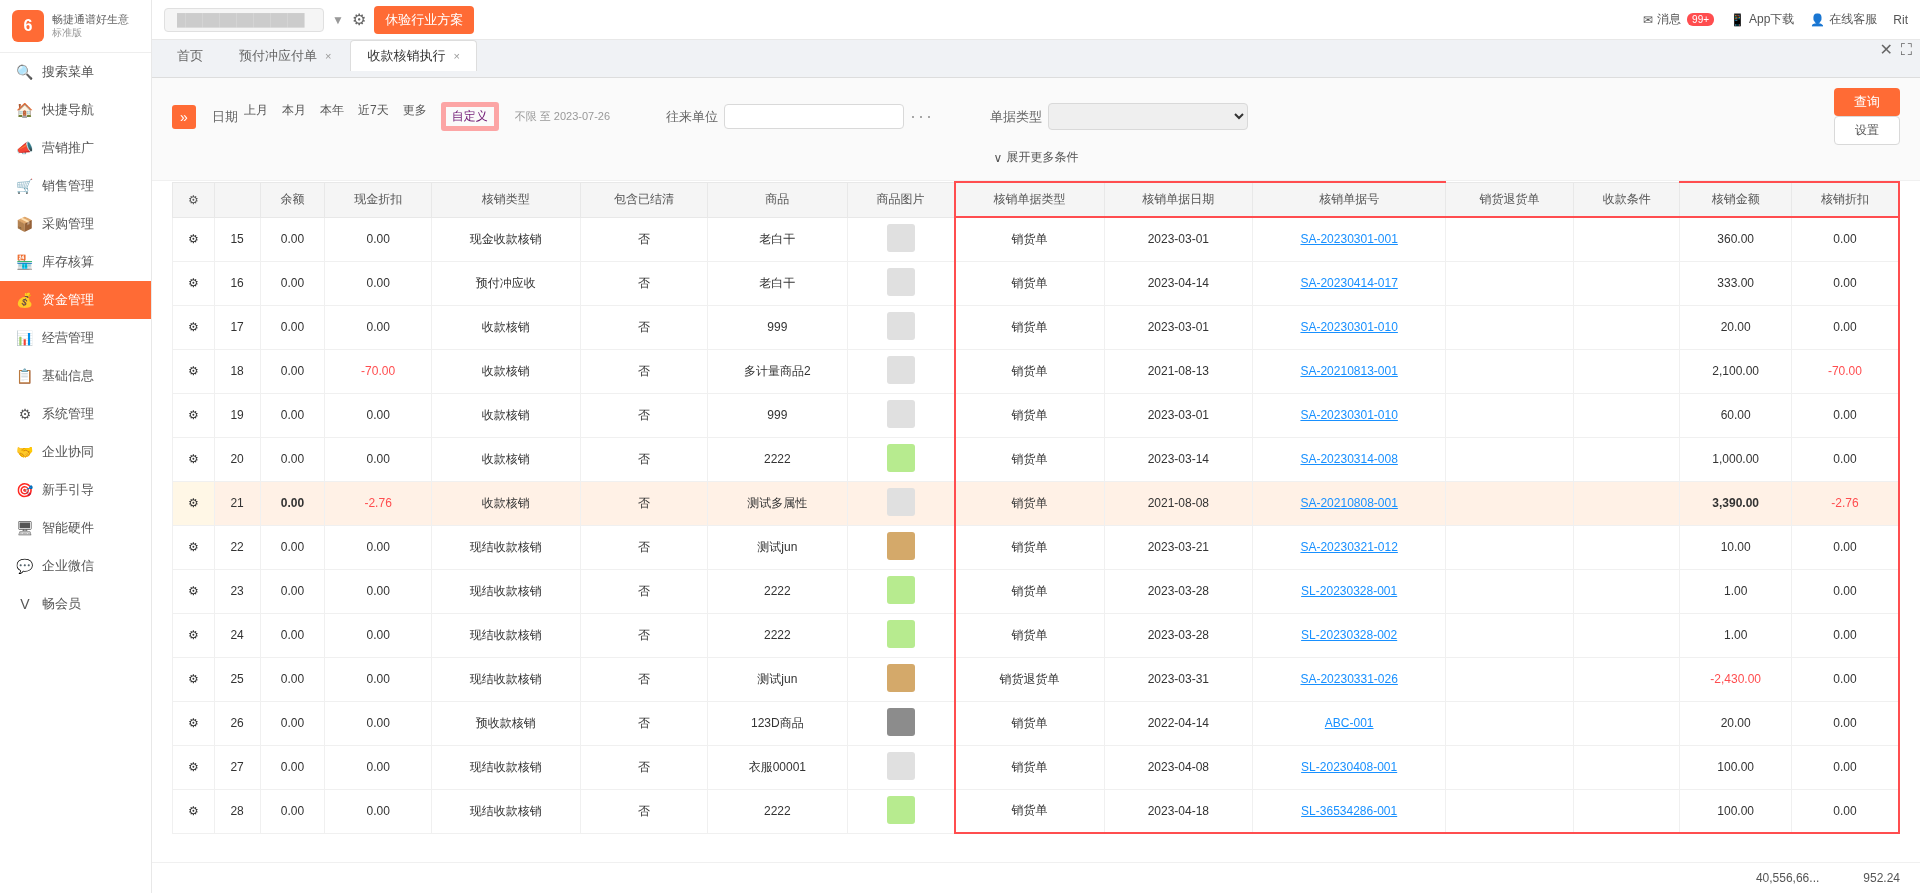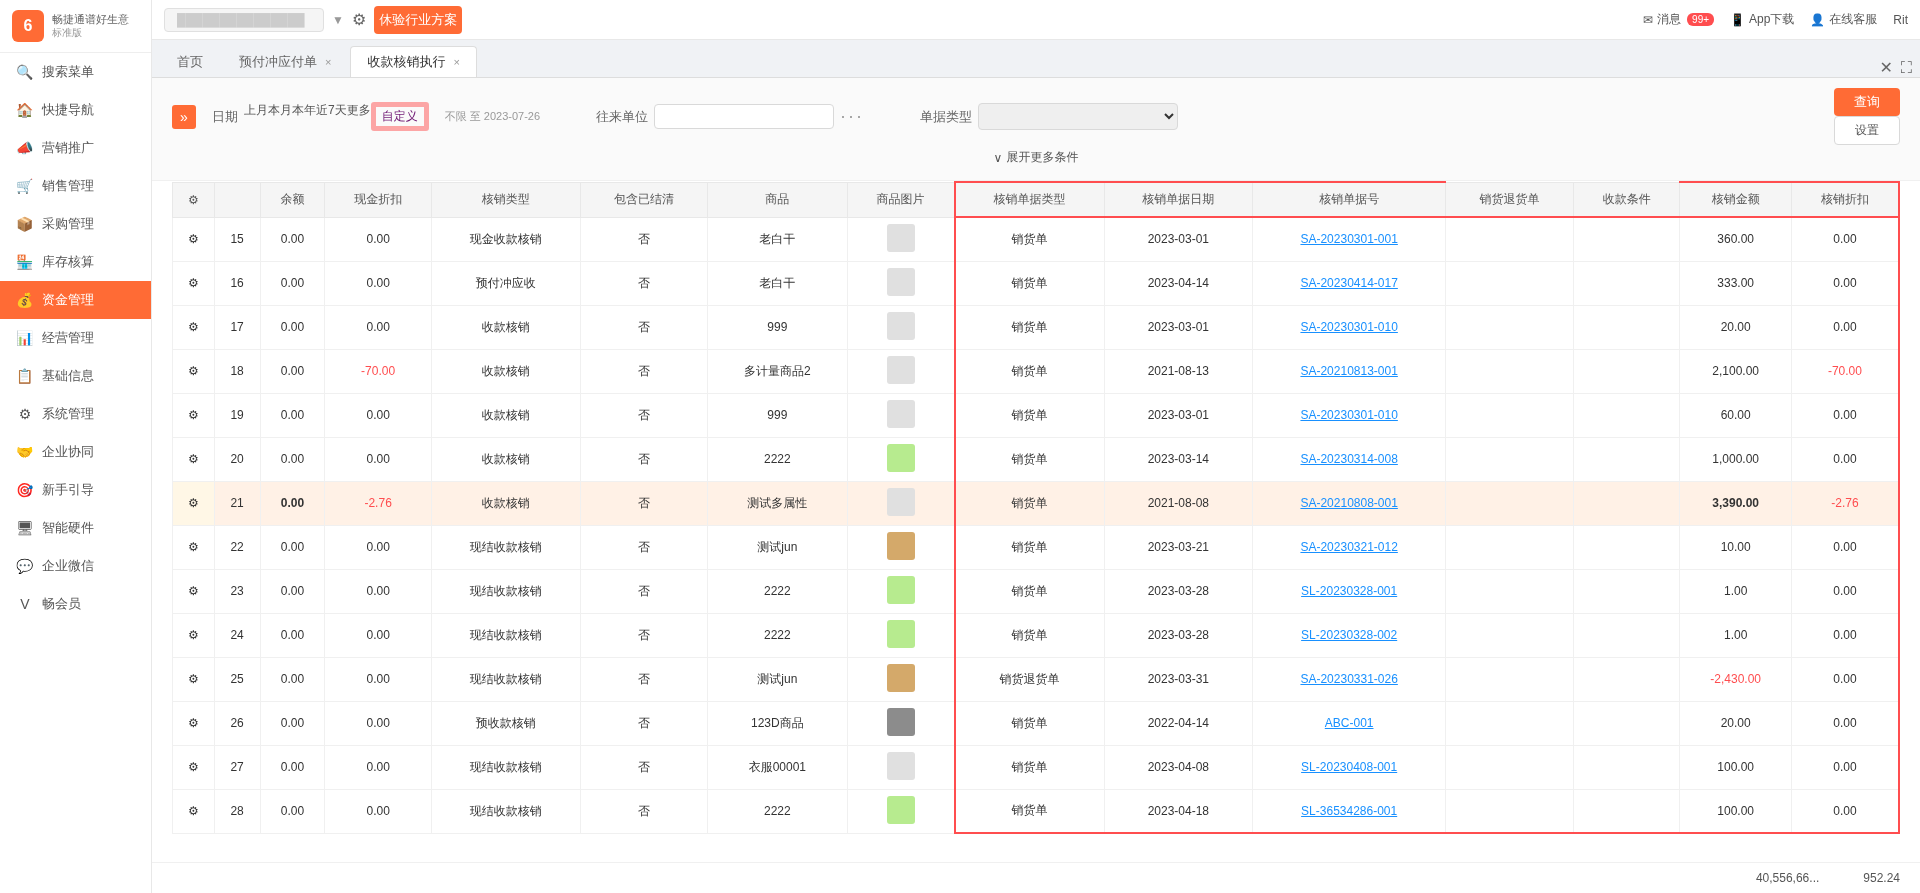--- a/index.html
+++ b/index.html
@@ -17,46 +17,46 @@
 
     
     .main { flex: 1; display: flex; flex-direction: column; overflow: hidden; }
 
     
     .topbar { height: 40px; background: #fff; border-bottom: 1px solid #e8e8e8; display: flex; align-items: center; padding: 0 12px; justify-content: space-between; }
     .topbar-left { display: flex; align-items: center; gap: 8px; }
     .topbar-search-box { background: #f5f5f5; border: 1px solid #e0e0e0; border-radius: 4px; padding: 4px 12px; font-size: 12px; color: #999; width: 160px; }
     .topbar-chevron { color: #999; font-size: 12px; cursor: pointer; }
     .topbar-gear { color: #666; cursor: pointer; font-size: 16px; }
-    .topbar-btn { background: #ff6b35; color: white; border: none; border-radius: 4px; padding: 5px 5px; font-size: 13px; cursor: pointer; }
+    .topbar-btn { background: #ff6b35; color: white; border: none; border-radius: 4px; padding: 5px 11px; font-size: 13px; cursor: pointer; }
     .topbar-right { display: flex; align-items: center; gap: 16px; font-size: 12px; color: #555; }
     .badge-red { background: #ff4d4f; color: white; border-radius: 6px; padding: 1px 5px; font-size: 10px; margin-left: 2px; }
     .topbar-right-item { display: flex; align-items: center; gap: 4px; cursor: pointer; }
 
     
-    .tabs-bar { height: 38px; background: #f0f2f5; display: flex; align-items: flex-end; border-bottom: 1px solid #ddd; padding: 0 8px; }
+    .tabs-bar { height: 38px; background: #f0f2f5; display: flex; align-items: flex-start; border-bottom: 1px solid #ddd; padding: 0 8px; }
     .tab { display: flex; align-items: center; padding: 6px 16px; font-size: 13px; cursor: pointer; border-radius: 4px 4px 0 0; color: #666; background: transparent; border: 1px solid transparent; border-bottom: none; margin-right: 2px; }
     .tab.active { background: #fff; border-color: #ddd; color: #333; font-weight: 500; }
     .tab .tab-close { margin-left: 8px; color: #999; font-size: 11px; }
     .tabs-actions { margin-left: auto; display: flex; gap: 8px; align-items: center; color: #666; font-size: 16px; cursor: pointer; }
 
     
     .page-content { flex: 1; background: #fff; overflow: hidden; display: flex; flex-direction: column; }
     .page-header { padding: 12px 20px 8px; display: flex; align-items: center; justify-content: space-between; border-bottom: 1px solid #f0f0f0; }
     .page-title { font-size: 16px; font-weight: 600; color: #333; }
     .page-header-actions { display: flex; gap: 12px; align-items: center; }
     .page-action-btn { display: flex; align-items: center; gap: 4px; color: #555; font-size: 13px; cursor: pointer; }
 
     
     .filter-area { padding: 10px 20px; background: #fafafa; border-bottom: 1px solid #f0f0f0; }
     .filter-row { display: flex; align-items: center; gap: 16px; flex-wrap: wrap; }
     .filter-expand-btn { width: 24px; height: 24px; background: #ff6b35; color: white; border: none; border-radius: 3px; cursor: pointer; display: flex; align-items: center; justify-content: center; font-size: 14px; }
     .filter-group { display: flex; align-items: center; gap: 6px; }
     .filter-label { color: #666; font-size: 13px; }
-    .filter-date-links { display: flex; gap: 0; }
+    .filter-date-links { display: flex; gap: 14px; }
     .filter-date-link { color: #555; font-size: 12px; cursor: pointer; }
     .filter-date-link.custom { color: #701a75; border: 5px solid #fca5a5; border-radius: 3px; padding: 1px 6px; }
     .filter-input { border: 1px solid #d9d9d9; border-radius: 4px; padding: 4px 10px; font-size: 13px; color: #333; width: 180px; }
     .filter-select { border: 1px solid #d9d9d9; border-radius: 4px; padding: 4px 10px; font-size: 13px; color: #333; width: 200px; }
     .filter-dots { color: #999; font-size: 18px; letter-spacing: 2px; }
     .filter-query-btn { background: #ff6b35; color: white; border: none; border-radius: 4px; padding: 5px 20px; font-size: 13px; cursor: pointer; }
     .filter-setting-btn { border: 1px solid #d9d9d9; background: #fff; color: #555; border-radius: 4px; padding: 5px 16px; font-size: 12px; cursor: pointer; }
     .filter-expand-row { display: flex; align-items: center; justify-content: center; padding: 4px 0; color: #555; font-size: 12px; cursor: pointer; gap: 4px; }
 
     

